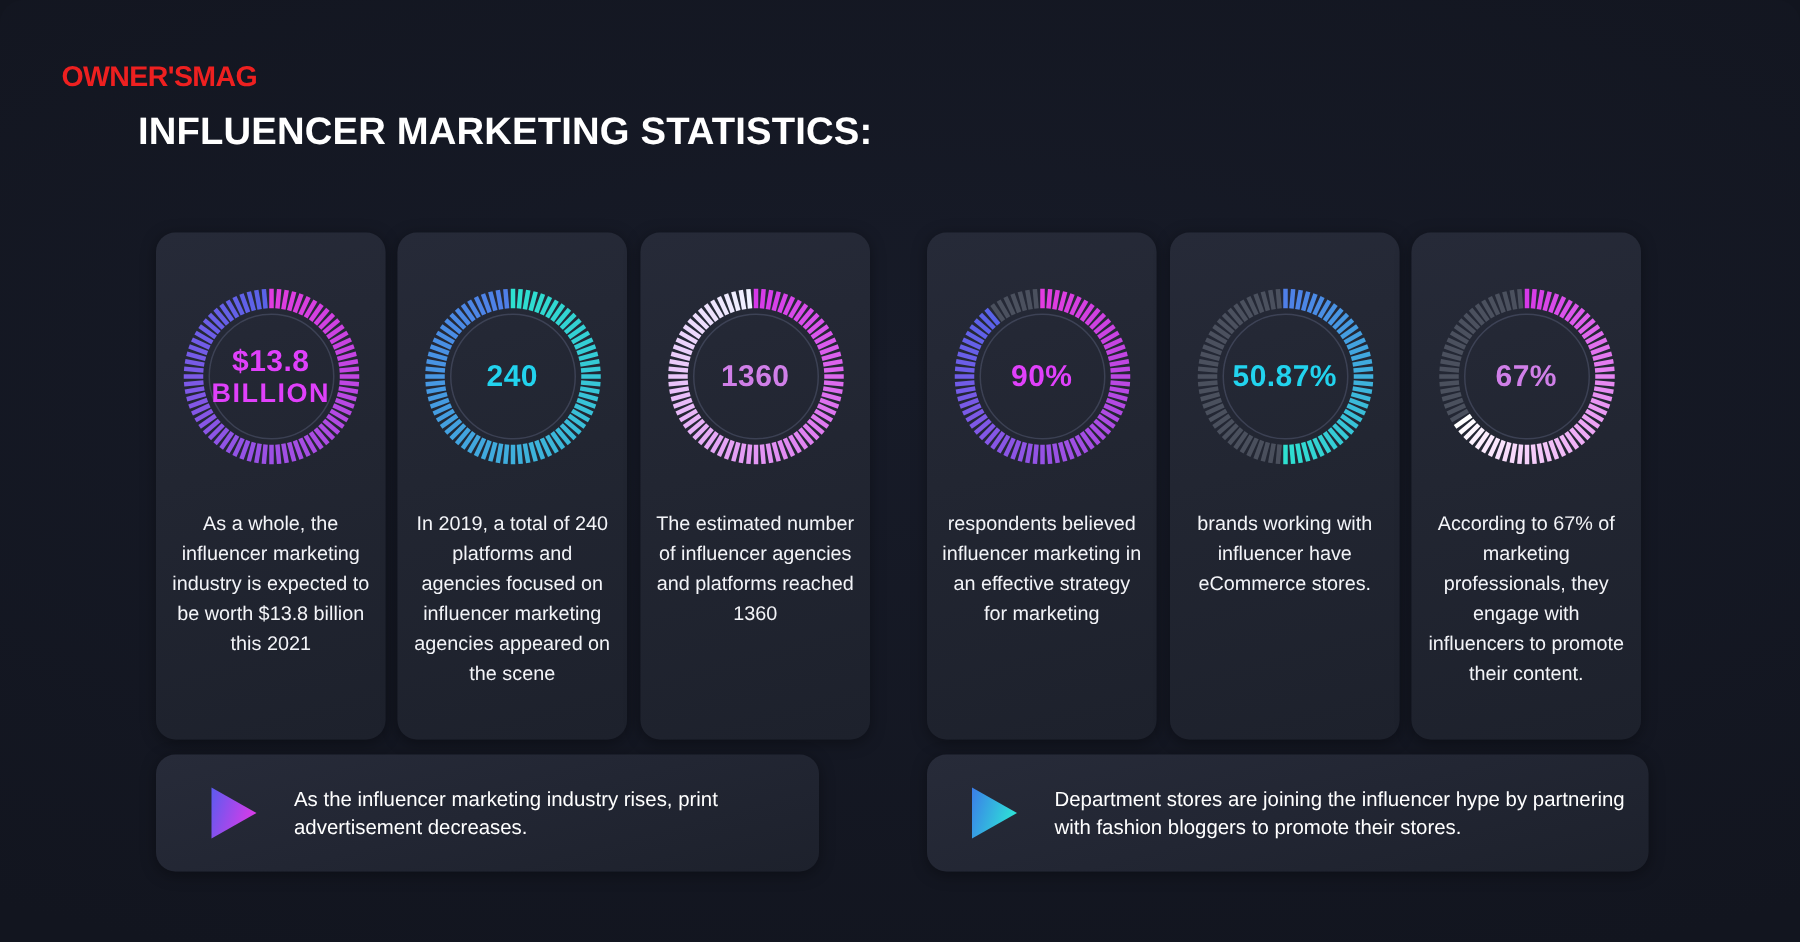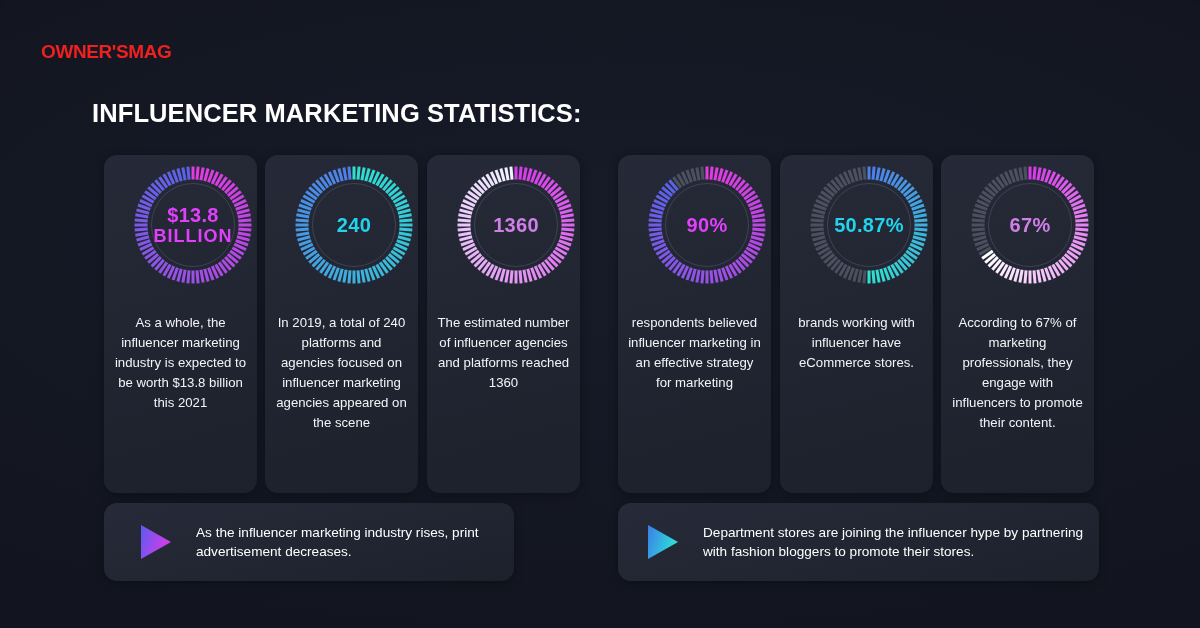--- a/index.html
+++ b/index.html
@@ -33,25 +33,25 @@
     font-size: 19px;
     font-weight: 800;
     letter-spacing: -0.4px;
     color: #ee2020;
     font-family: "Liberation Sans", sans-serif;
   }
 
   .headline-row {
     position: absolute;
     left: 92px;
-    top: 86px;
+    top: 76px;
     width: 1020px;
     height: 62px;
     display: flex;
-    align-items: center;
+    align-items: flex-start;
     gap: 22px;
   }
 
   .headline-main {
     font-size: 25.5px;
     font-weight: 800;
     letter-spacing: 0.1px;
     color: #ffffff;
     line-height: 1;
     padding-bottom: 6px;
@@ -86,22 +86,22 @@
   .card {
     position: absolute;
     top: 155px;
     width: 153px;
     height: 338px;
     border-radius: 13px;
     background: linear-gradient(165deg, #262a38 0%, #222632 45%, #1d212c 100%);
     box-shadow: 0 2px 10px rgba(0,0,0,0.35);
     display: flex;
     flex-direction: column;
-    align-items: flex-end;
-    padding-top: 6px;
+    align-items: center;
+    padding-top: 32px;
   }
   .card.c0 { left: 104px; }
   .card.c1 { left: 265px; }
   .card.c2 { left: 427px; }
   .card.c3 { left: 618px; }
   .card.c4 { left: 780px; }
   .card.c5 { left: 941px; }
 
   .ring-wrap {
     position: relative;
@@ -144,21 +144,21 @@
     position: absolute;
     top: 503px;
     height: 78px;
     border-radius: 13px;
     background: linear-gradient(165deg, #272b39 0%, #222633 50%, #1d212c 100%);
     box-shadow: 0 2px 10px rgba(0,0,0,0.35);
     display: flex;
     align-items: center;
     padding-left: 34px;
   }
-  .callout.left  { left: 104px;  width: 410px; }
+  .callout.left  { left: 104px;  width: 442px; }
   .callout.right { left: 618px;  width: 481px; padding-left: 27px; }
 
   .arrow {
     flex: 0 0 auto;
     width: 36px;
     height: 40px;
     margin-right: 22px;
   }
 
   .callout-text {

